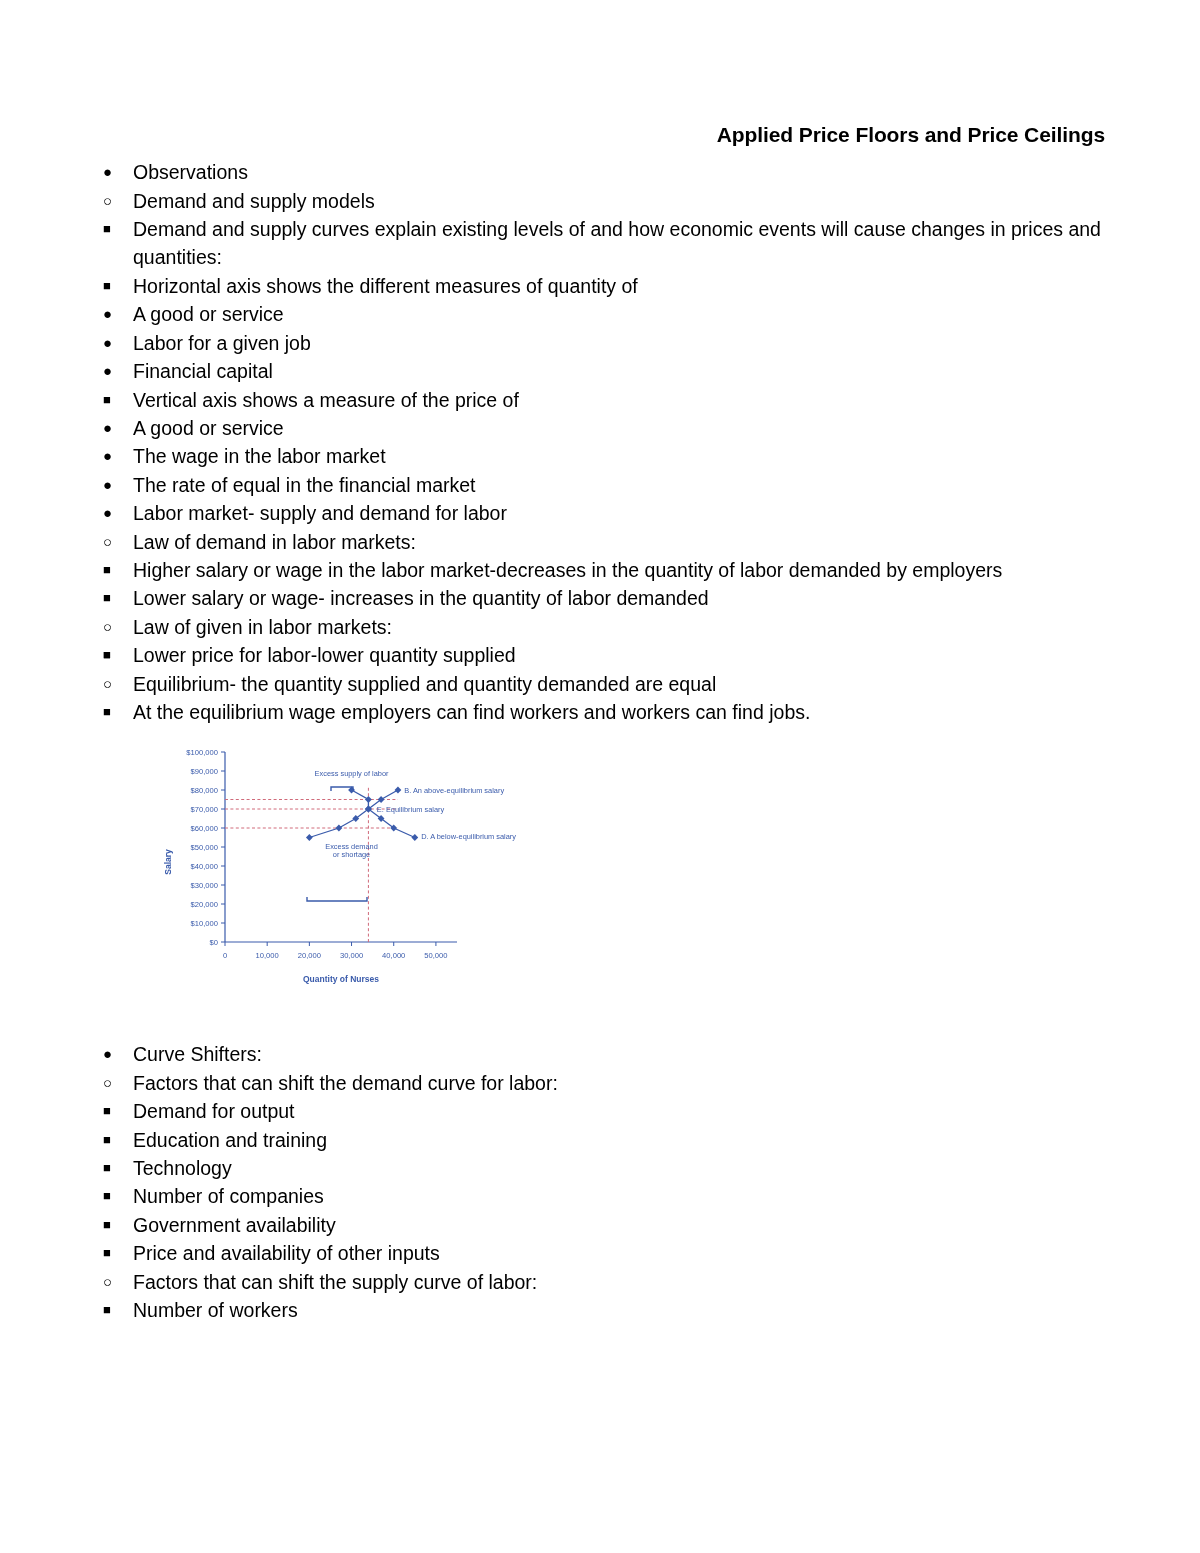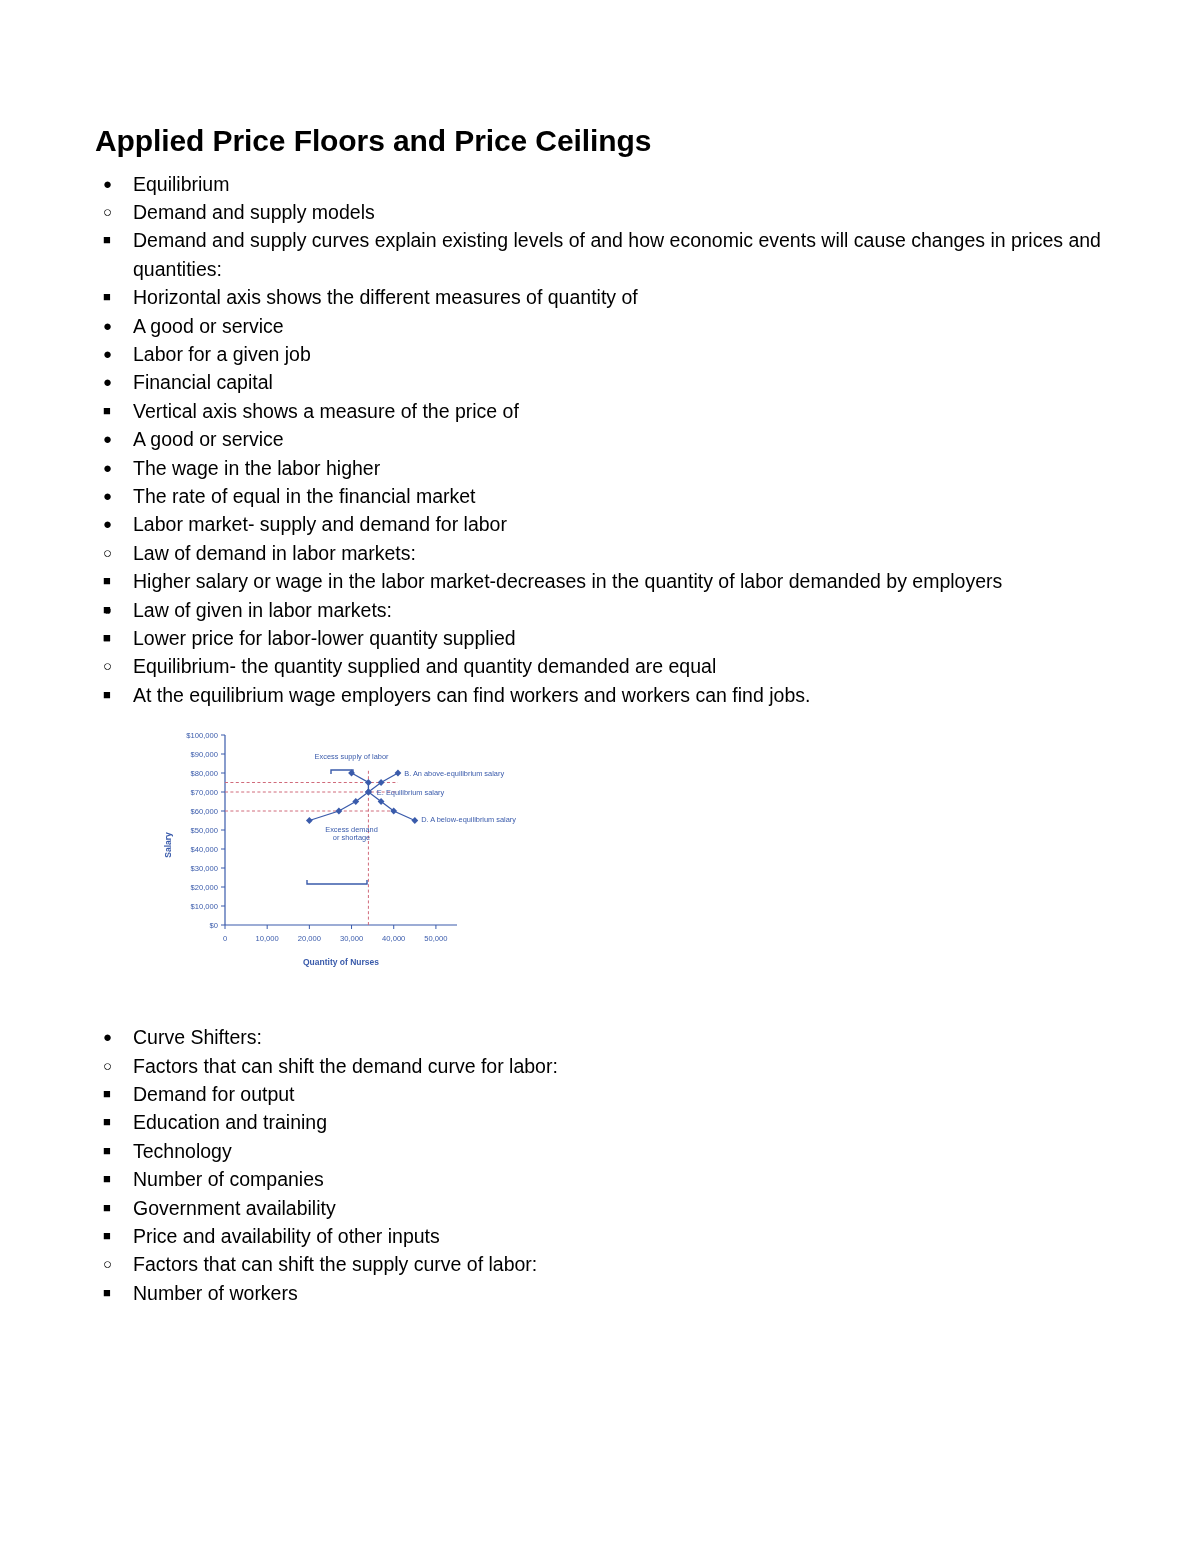--- a/index.html
+++ b/index.html
@@ -15,22 +15,22 @@
     -webkit-font-smoothing: antialiased;
   }
   .page {
     position: relative;
     width: 1200px;
     min-height: 1553px;
     box-sizing: border-box;
     padding: 122px 95px 60px 95px;
   }
   .doc-title {
-    text-align: left;
-    font-size: 30px;
+    text-align: right;
+    font-size: 21px;
     font-weight: bold;
     letter-spacing: -0.1px;
     margin: 0 0 10px 0;
     line-height: 1.25;
   }
   ul.lvl {
     list-style: none;
     margin: 0;
     padding: 0;
   }
@@ -78,35 +78,35 @@
   .after-figure { height: 46px; }
 </style>
 </head>
 <body>
 
 <div class="page">
 
   <h1 class="doc-title">Applied Price Floors and Price Ceilings</h1>
 
   <ul class="lvl" id="outline-top">
-      <li class="item l1"><span class="bullet b-disc">●</span><span class="txt">Equilibrium</span></li>
+      <li class="item l1"><span class="bullet b-disc">●</span><span class="txt">Observations</span></li>
       <li class="item l2"><span class="bullet b-circ">○</span><span class="txt">Demand and supply models</span></li>
       <li class="item l3"><span class="bullet b-sq">■</span><span class="txt">Demand and supply curves explain existing levels of and how economic events will cause changes in prices and quantities:</span></li>
       <li class="item l3"><span class="bullet b-sq">■</span><span class="txt">Horizontal axis shows the different measures of quantity of</span></li>
       <li class="item l4"><span class="bullet b-disc">●</span><span class="txt">A good or service</span></li>
       <li class="item l4"><span class="bullet b-disc">●</span><span class="txt">Labor for a given job</span></li>
       <li class="item l4"><span class="bullet b-disc">●</span><span class="txt">Financial capital</span></li>
       <li class="item l3"><span class="bullet b-sq">■</span><span class="txt">Vertical axis shows a measure of the price of</span></li>
       <li class="item l4"><span class="bullet b-disc">●</span><span class="txt">A good or service</span></li>
-      <li class="item l4"><span class="bullet b-disc">●</span><span class="txt">The wage in the labor higher</span></li>
+      <li class="item l4"><span class="bullet b-disc">●</span><span class="txt">The wage in the labor market</span></li>
       <li class="item l4"><span class="bullet b-disc">●</span><span class="txt">The rate of equal in the financial market</span></li>
       <li class="item l1"><span class="bullet b-disc">●</span><span class="txt">Labor market- supply and demand for labor</span></li>
       <li class="item l2"><span class="bullet b-circ">○</span><span class="txt">Law of demand in labor markets:</span></li>
       <li class="item l3"><span class="bullet b-sq">■</span><span class="txt">Higher salary or wage in the labor market-decreases in the quantity of labor demanded by employers</span></li>
-      <li class="item l3"><span class="bullet b-sq">■</span></li>
+      <li class="item l3"><span class="bullet b-sq">■</span><span class="txt">Lower salary or wage- increases in the quantity of labor demanded</span></li>
       <li class="item l2"><span class="bullet b-circ">○</span><span class="txt">Law of given in labor markets:</span></li>
       <li class="item l3"><span class="bullet b-sq">■</span></li>
       <li class="item l3"><span class="bullet b-sq">■</span><span class="txt">Lower price for labor-lower quantity supplied</span></li>
       <li class="item l2"><span class="bullet b-circ">○</span><span class="txt">Equilibrium- the quantity supplied and quantity demanded are equal</span></li>
       <li class="item l3"><span class="bullet b-sq">■</span><span class="txt">At the equilibrium wage employers can find workers and workers can find jobs.</span></li>
     </ul>
 
   <div class="figure-wrap">
     <div class="chart">
       <svg width="380" height="250" viewBox="0 0 380 250">

